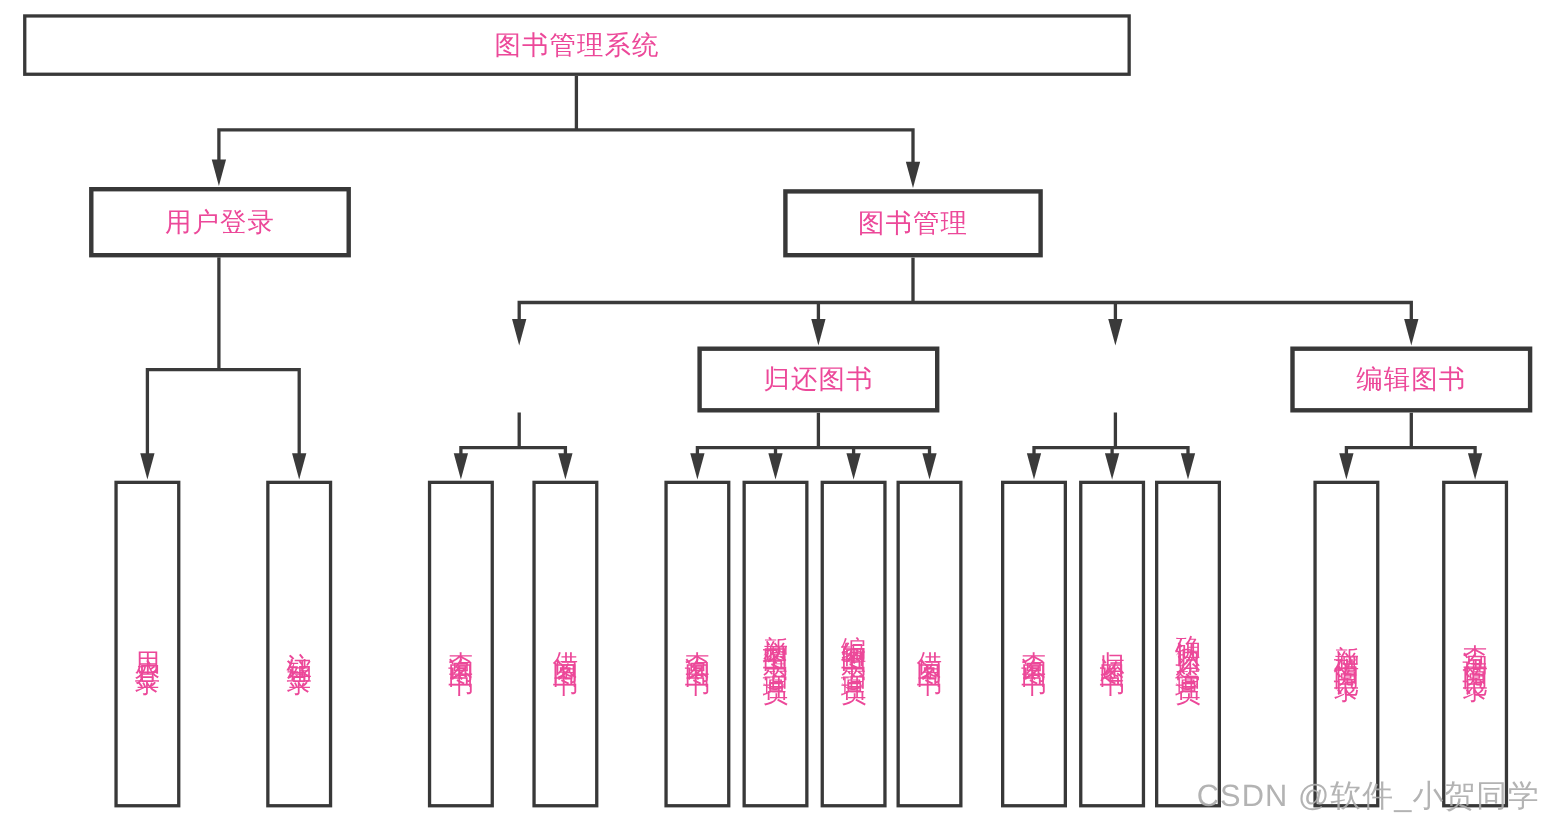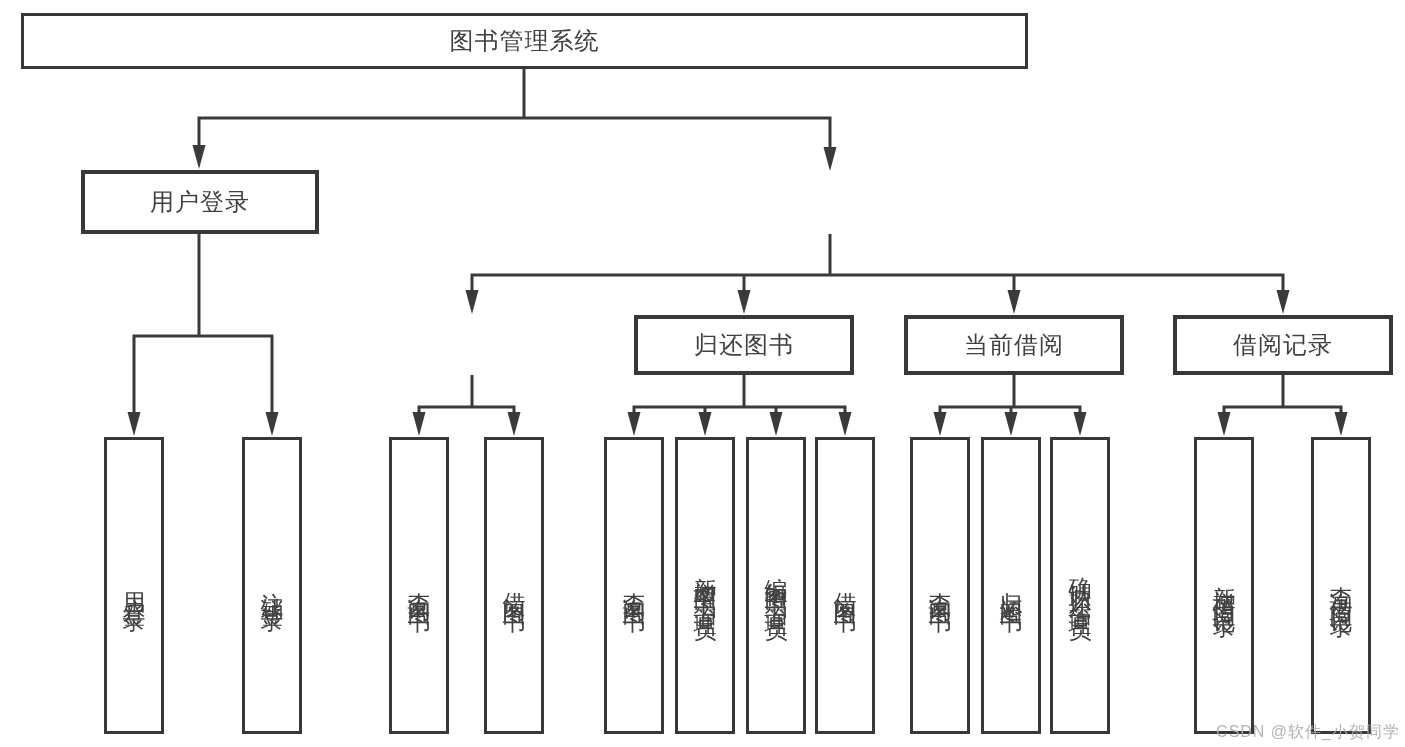--- a/index.html
+++ b/index.html
@@ -28,35 +28,35 @@
     align-items:center;
     justify-content:center;
     color:#3f3f3f;
   }
   .node.hd{border-width:4px;}
   .node.root{border-width:3px;}
   .lbl{
     font-size:24px;
     letter-spacing:1px;
     white-space:nowrap;
-    color:#404040;
+    color:#ec4899;
   }
   .node.v .lbl{
     writing-mode:vertical-rl;
     text-orientation:mixed;
     font-size:23px;
     letter-spacing:6px;
     line-height:1;
     white-space:normal;
   }
   .watermark{
     position:absolute;
     right:5px;
     bottom:4px;
-    font-size:16px;
+    font-size:28px;
     color:rgba(172,172,172,0.92);
     letter-spacing:1px;
     z-index:10;
     white-space:nowrap;
   }
 </style>
 </head>
 <body>
 
 <div class="stage">
@@ -101,29 +101,29 @@
     </g>
   </svg>
 
   <div class="node root" style="left:21px;top:13px;width:1007px;height:56px">
     <span class="lbl">图书管理系统</span>
   </div>
 
   <div class="node hd" style="left:81px;top:170px;width:238px;height:64px">
     <span class="lbl">用户登录</span>
   </div>
+  <div class="node hd" style="left:712px;top:172px;width:236px;height:62px">
+    <span class="lbl">图书管理</span>
+  </div>
 
   <div class="node hd" style="left:634px;top:315px;width:220px;height:60px">
     <span class="lbl">归还图书</span>
   </div>
-  <div class="node hd" style="left:904px;top:315px;width:220px;height:60px">
-    <span class="lbl">当前借阅</span>
-  </div>
   <div class="node hd" style="left:1173px;top:315px;width:220px;height:60px">
-    <span class="lbl">借阅记录</span>
+    <span class="lbl">编辑图书</span>
   </div>
 
   <div class="node v" style="left:104px;top:437px;width:60px;height:297px">
     <span class="lbl">用户登录</span>
   </div>
   <div class="node v" style="left:242px;top:437px;width:60px;height:297px">
     <span class="lbl">注销登录</span>
   </div>
 
   <div class="node v" style="left:389px;top:437px;width:60px;height:297px">

